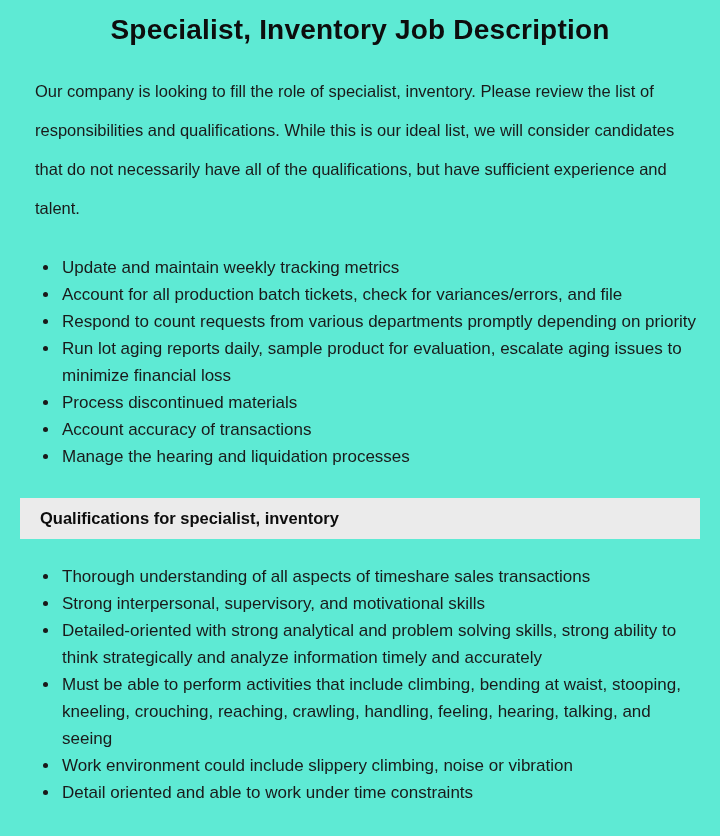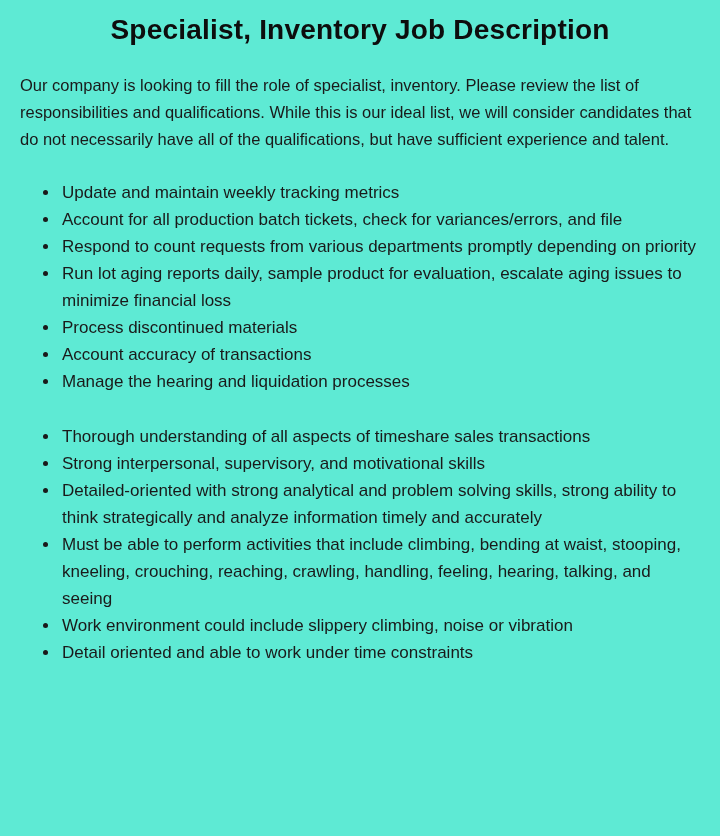--- a/index.html
+++ b/index.html
@@ -18,23 +18,24 @@
     font-size: 28px;
     font-weight: 700;
     text-align: center;
     color: #0d0d0d;
     letter-spacing: 0.2px;
     margin-top: 6px;
     margin-bottom: 26px;
   }
   p.intro {
     font-size: 16.5px;
-    line-height: 27px;
+    line-height: 39px;
     color: #1a1a1a;
     margin-bottom: 26px;
+    margin-left: 15px;
   }
   .section-header {
     background: #ebebeb;
     padding: 11px 20px;
     margin-bottom: 24px;
   }
   .section-header span {
     font-size: 16.5px;
     font-weight: 700;
     color: #0d0d0d;
@@ -66,20 +67,23 @@
         <li>Account for all production batch tickets, check for variances/errors, and file</li>
         <li>Respond to count requests from various departments promptly depending on priority</li>
         <li>Run lot aging reports daily, sample product for evaluation, escalate aging issues to minimize financial loss</li>
         <li>Process discontinued materials</li>
         <li>Account accuracy of transactions</li>
         <li>Manage the hearing and liquidation processes</li>
       </ul>
   </div>
 
   <div class="section">
+    <div class="section-header">
+      <span>Qualifications for specialist, inventory</span>
+    </div>
     <ul class="bullet-list">
         <li>Thorough understanding of all aspects of timeshare sales transactions</li>
         <li>Strong interpersonal, supervisory, and motivational skills</li>
         <li>Detailed-oriented with strong analytical and problem solving skills, strong ability to think strategically and analyze information timely and accurately</li>
         <li>Must be able to perform activities that include climbing, bending at waist, stooping, kneeling, crouching, reaching, crawling, handling, feeling, hearing, talking, and seeing</li>
         <li>Work environment could include slippery climbing, noise or vibration</li>
         <li>Detail oriented and able to work under time constraints</li>
       </ul>
   </div>
 

